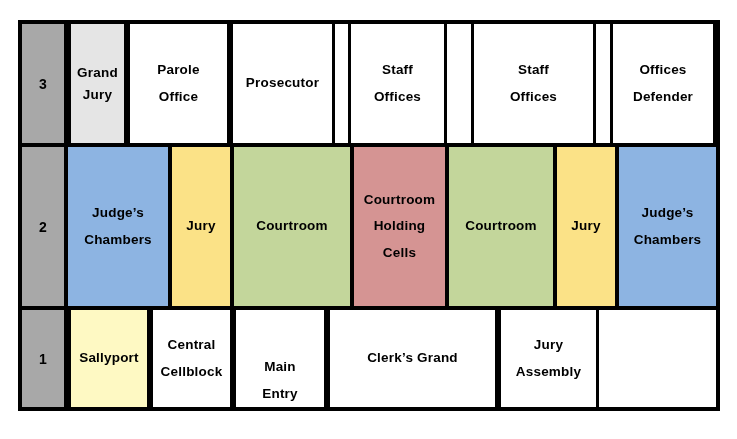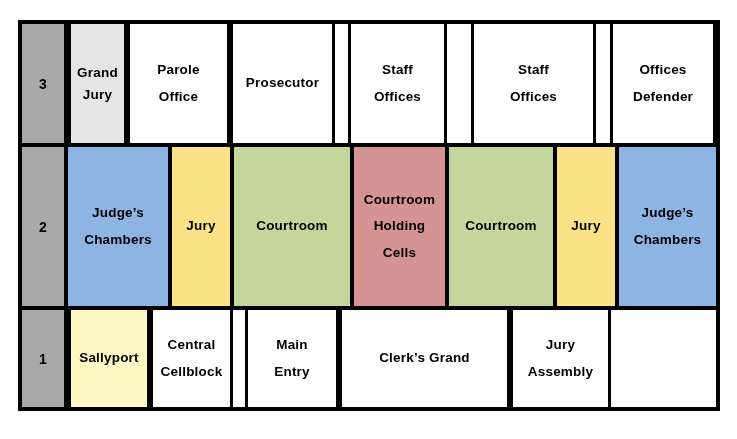--- a/index.html
+++ b/index.html
@@ -92,21 +92,21 @@
   .r2b { width: 62px; }
   .r2c { width: 120px; }
   .r2d { width: 95px; }
   .r2e { width: 108px; }
   .r2f { width: 62px; }
   .r2g { width: 101px; }
   
   .r1a { width: 82px; }
   .r1b { width: 83px; }
   .r1c { width: 113px; }
-  .r1d { width: 94px; margin-left: 12px; }
+  .r1d { width: 94px; margin-left: 0; align-items: flex-end; }
   .r1e { width: 171px; }
   .r1f { width: 101px; }
 </style>
 </head>
 <body>
 
 <div class="canvas">
   <div class="figure">
 
     <div class="band band-3">

